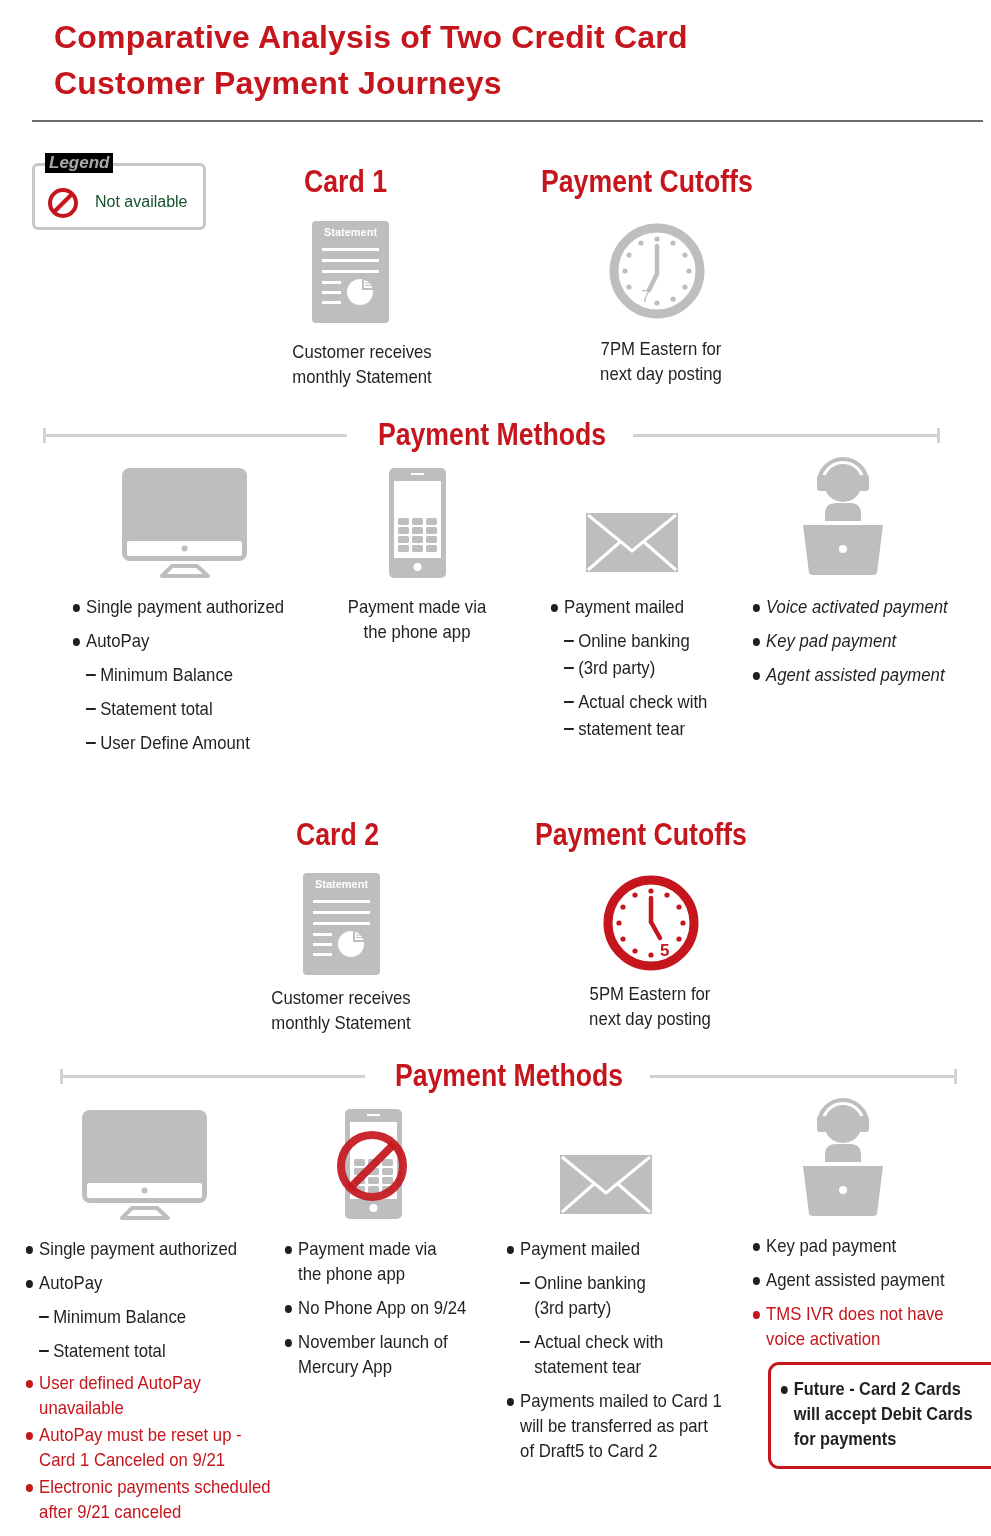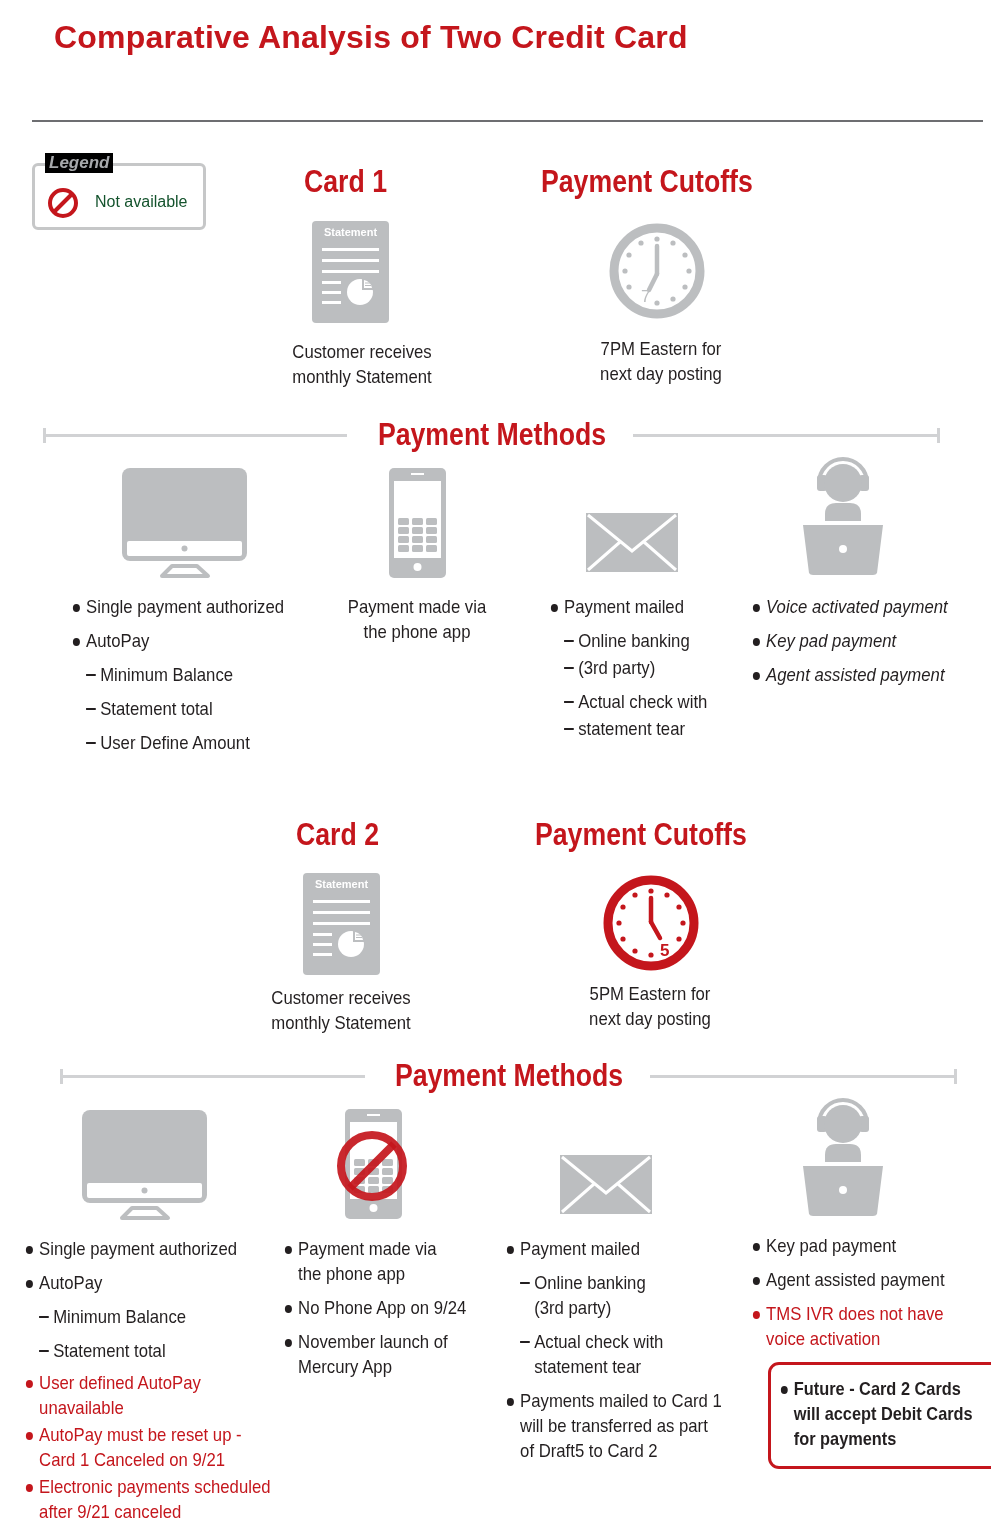--- a/index.html
+++ b/index.html
@@ -32,20 +32,21 @@
   ul.blist li.tight { margin-bottom: 2px; }
   ul.blist li.bold { font-weight: bold; }
 
   .future-box { left: 768px; top: 1362px; width: 240px; height: 107px; border: 3px solid #c4161c; border-radius: 11px; }
 </style>
 </head>
 <body>
 
 <div class="abs title">
   <div>Comparative Analysis of Two Credit Card</div>
+  <div>Customer Payment Journeys</div>
 </div>
 <div class="abs title-rule"></div>
 
 <div class="abs legend">
   <span class="legend-title">Legend</span>
   <svg class="legend-icon" viewBox="0 0 32 32">
     <circle cx="16" cy="16" r="13" fill="none" stroke="#c4161c" stroke-width="4"></circle>
     <line x1="7" y1="25" x2="25" y2="7" stroke="#c4161c" stroke-width="4"></line>
   </svg>
   <span class="legend-label">Not available</span>

